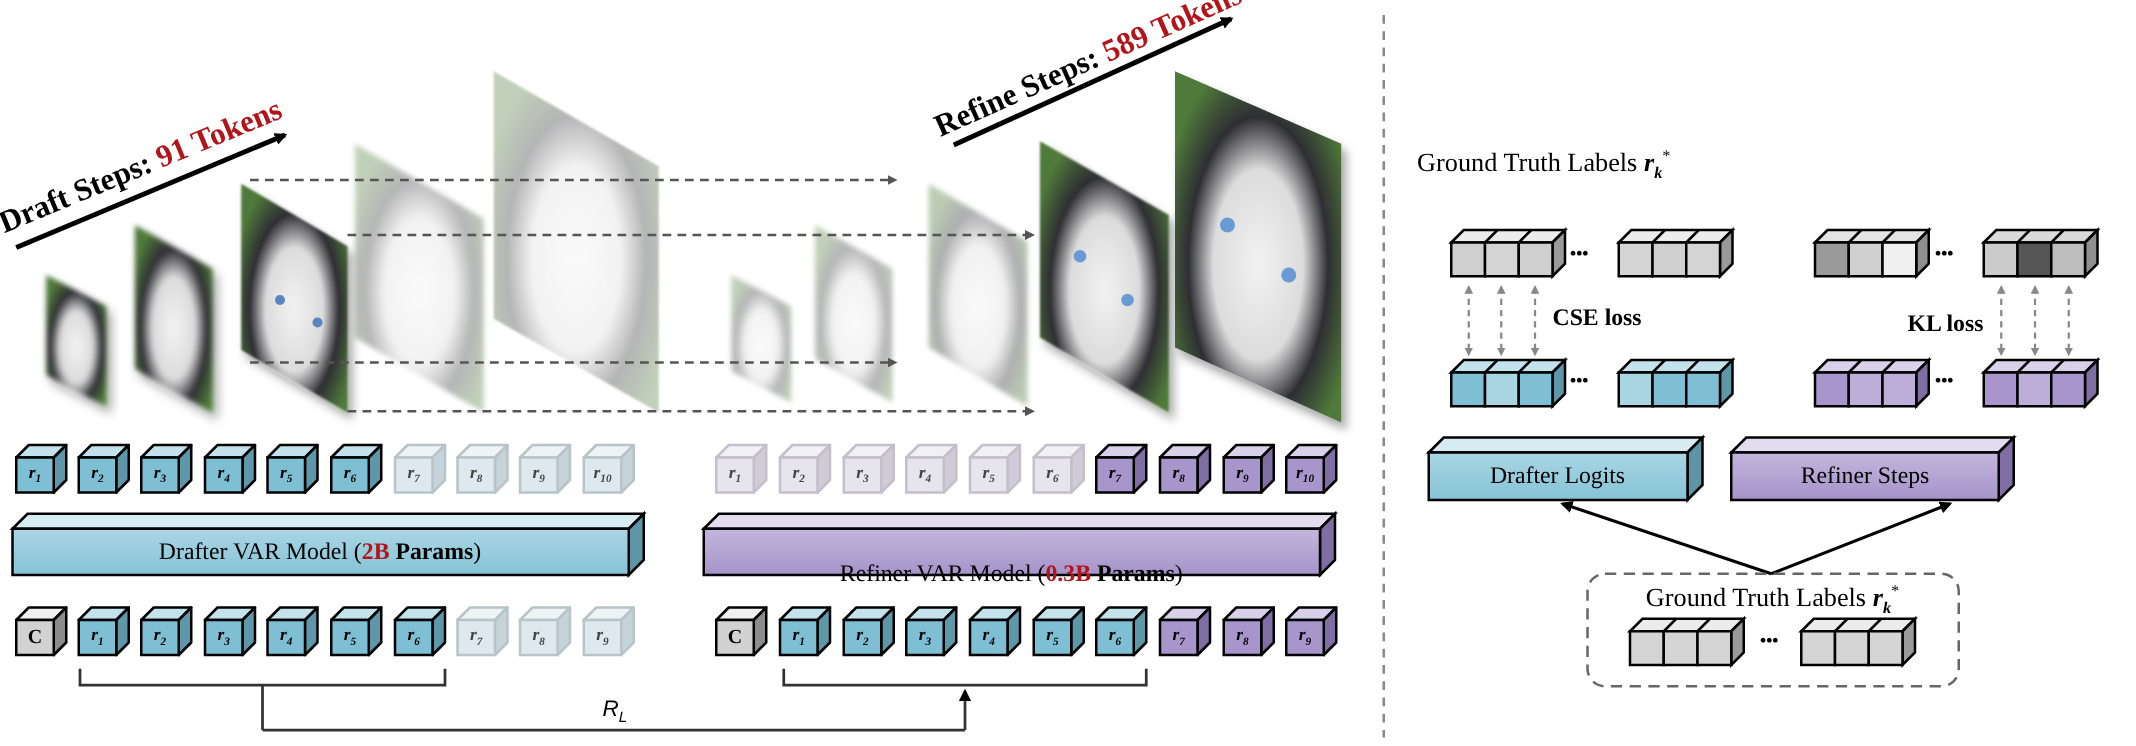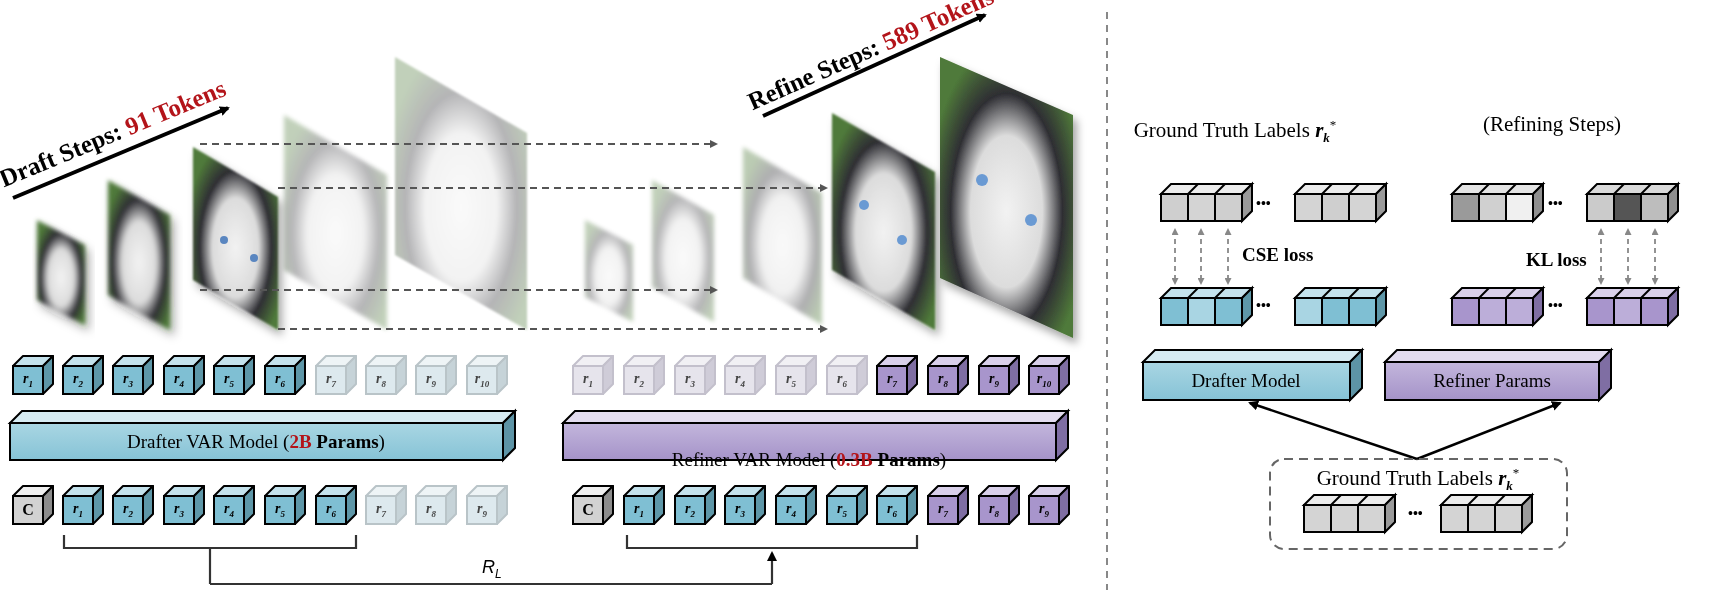--- a/index.html
+++ b/index.html
@@ -517,28 +517,27 @@
     <div class="cube-label" style="left: 878px; top: 501px;"><span>r</span><sub>6</sub></div>
     <div class="cube-label" style="left: 929px; top: 501px;"><span>r</span><sub>7</sub></div>
     <div class="cube-label" style="left: 980px; top: 501px;"><span>r</span><sub>8</sub></div>
     <div class="cube-label" style="left: 1030px; top: 501px;"><span>r</span><sub>9</sub></div>
   </div>
 
 <div class="lbl ctr" style="left:1235px; top:111px; font-size:21px; line-height:27px;">
   <div><span>Ground Truth Labels </span><b><i>r</i><sub style="font-size:13px;"><i>k</i></sub></b><sup style="font-size:13px;">*</sup></div>
 </div>
 <div class="lbl ctr" style="left:1552px; top:111px; font-size:21px; line-height:27px;">
-  <div>(Refining Steps)</div>
 </div>
 
 <div class="lbl bold" style="left:1242px; top:244px; font-size:19px;">CSE loss</div>
 <div class="lbl bold" style="left:1526px; top:249px; font-size:19px;">KL loss</div>
 
-<div class="lbl ctr" style="left:1246px; top:370px; font-size:19px;">Drafter Model</div>
-<div class="lbl ctr" style="left:1492px; top:370px; font-size:19px;">Refiner Params</div>
+<div class="lbl ctr" style="left:1246px; top:370px; font-size:19px;">Drafter Logits</div>
+<div class="lbl ctr" style="left:1492px; top:370px; font-size:19px;">Refiner Steps</div>
 
 <div class="lbl ctr" style="left:1418px; top:465px; font-size:21px;">
   <span>Ground Truth Labels </span><b><i>r</i><sub style="font-size:13px;"><i>k</i></sub></b><sup style="font-size:13px;">*</sup>
 </div>
 
 <div id="ellipses">
     <div class="lbl bold" style="left: 1256px; top: 196px; font-size: 14px;">•••</div>
     <div class="lbl bold" style="left: 1256px; top: 298px; font-size: 14px;">•••</div>
     <div class="lbl bold" style="left: 1548px; top: 196px; font-size: 14px;">•••</div>
     <div class="lbl bold" style="left: 1548px; top: 298px; font-size: 14px;">•••</div>

